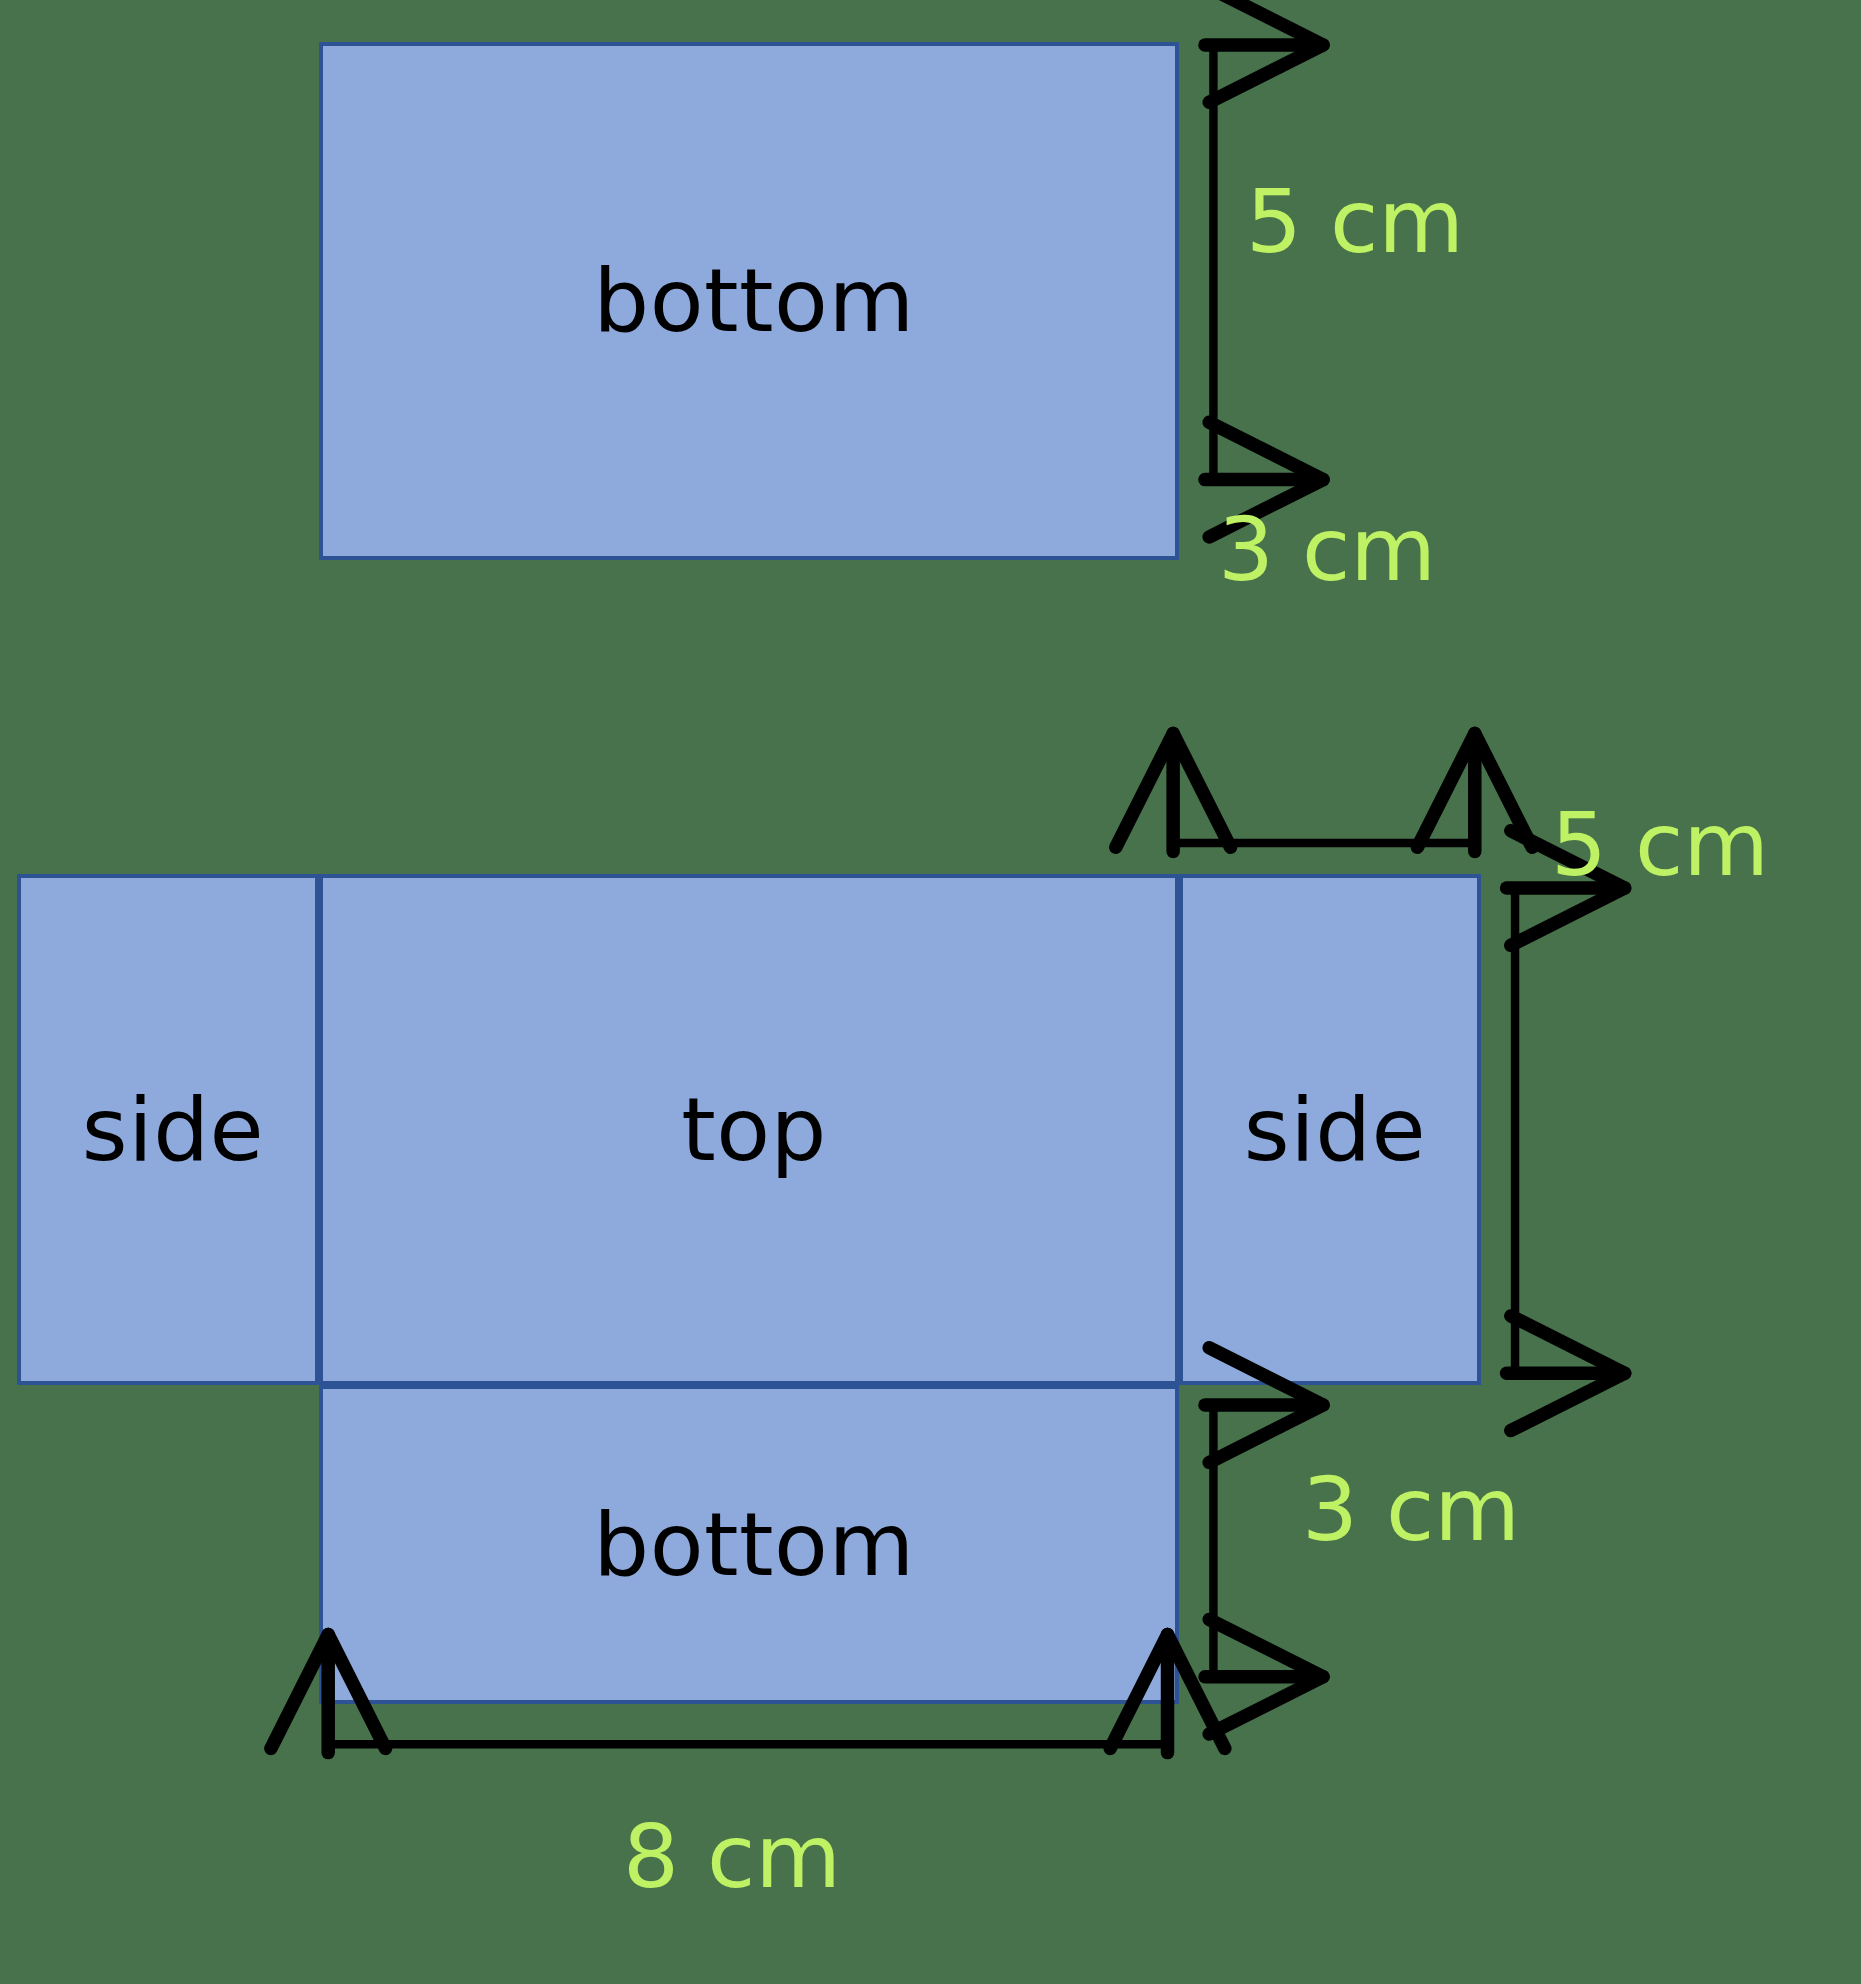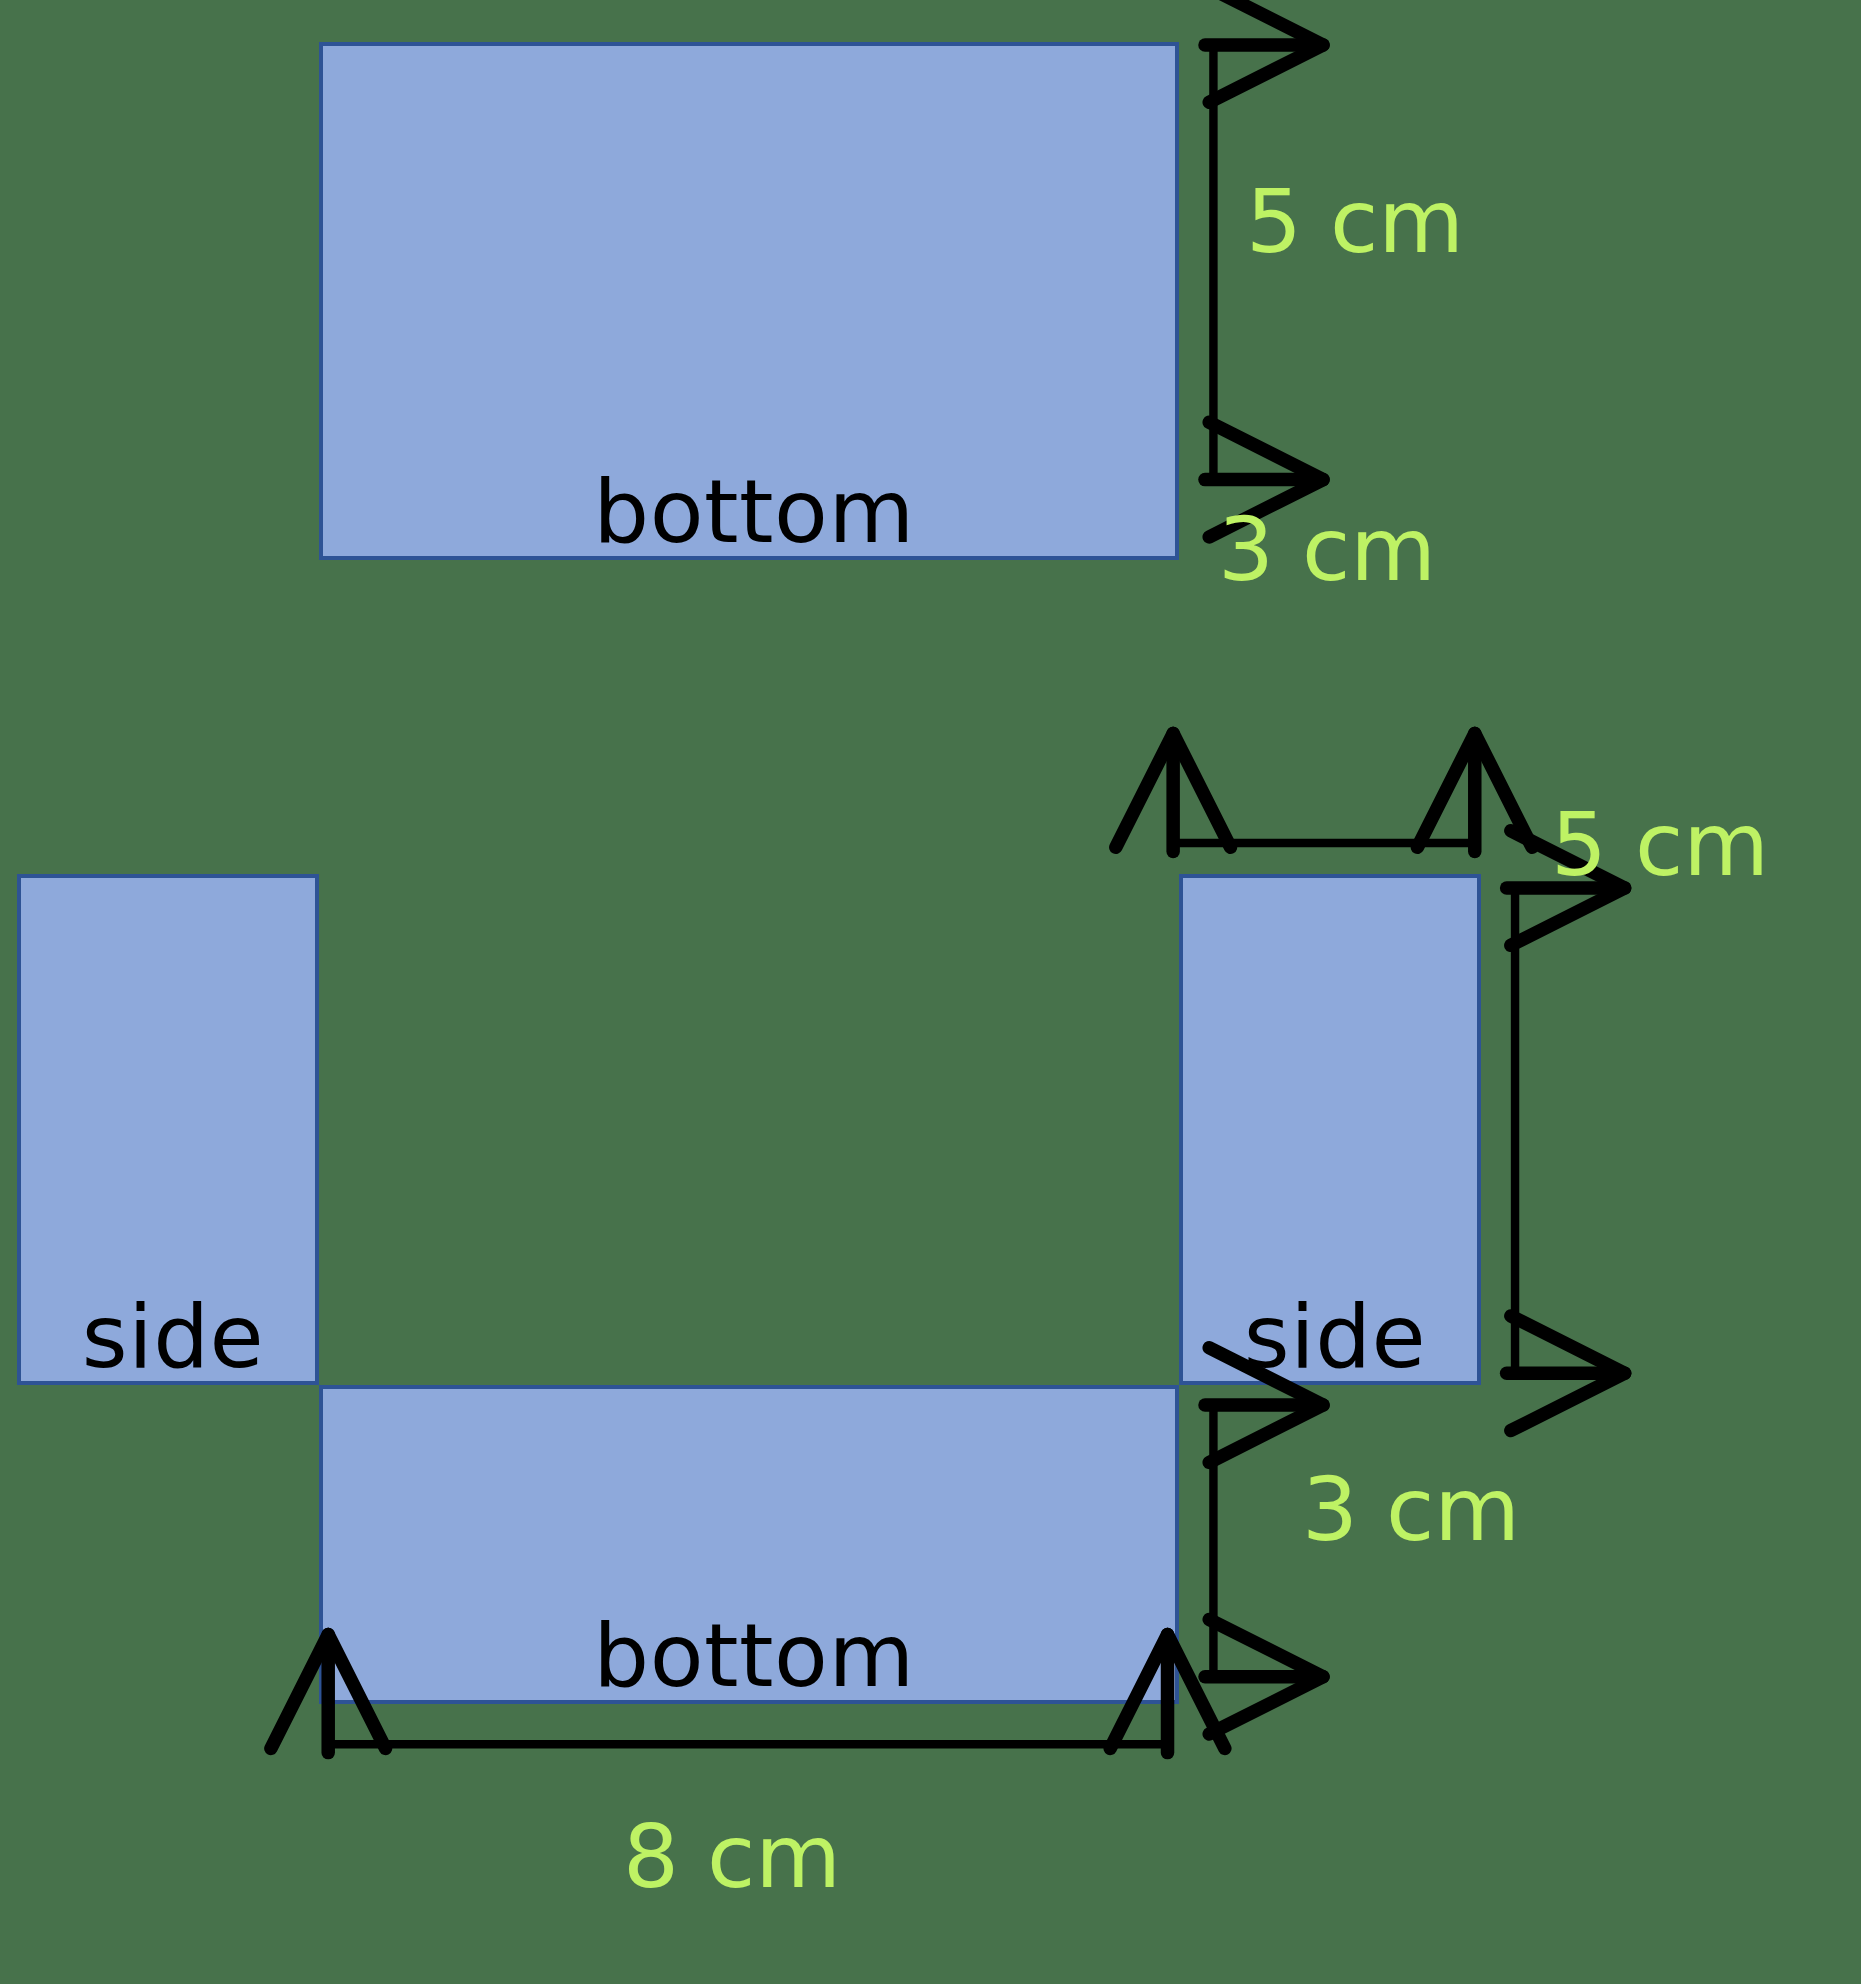--- a/index.html
+++ b/index.html
@@ -17,21 +17,21 @@
     height: 1984px;
     background: #47724B;
     overflow: hidden;
   }
   .face {
     position: absolute;
     background: #8EA9DB;
     border: 4.7px solid #2E5395;
     box-sizing: border-box;
     display: flex;
-    align-items: flex-end;
+    align-items: center;
     justify-content: center;
     padding-left: 10px;
   }
   .face-label {
     font-family: "DejaVu Sans", sans-serif;
     font-size: 88px;
     color: #000000;
     line-height: 1;
     font-weight: 400;
     letter-spacing: 0.5px;
@@ -72,20 +72,23 @@
 </head>
 <body>
 
 <div id="stage">
 
   <div class="face f-bottom">
     <span class="face-label">bottom</span>
   </div>
 
 
+  <div class="face f-top">
+    <span class="face-label">top</span>
+  </div>
 
   <div class="face f-front">
     <span class="face-label">bottom</span>
   </div>
 
   <div class="face f-side-l">
     <span class="face-label">side</span>
   </div>
 
   <div class="face f-side-r">

